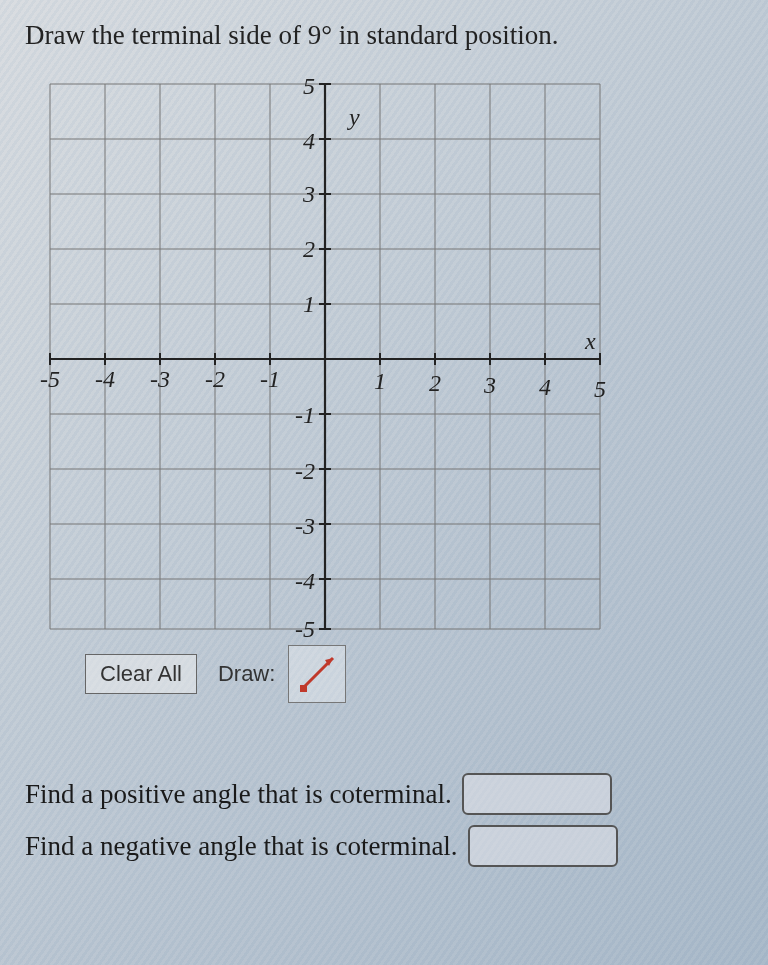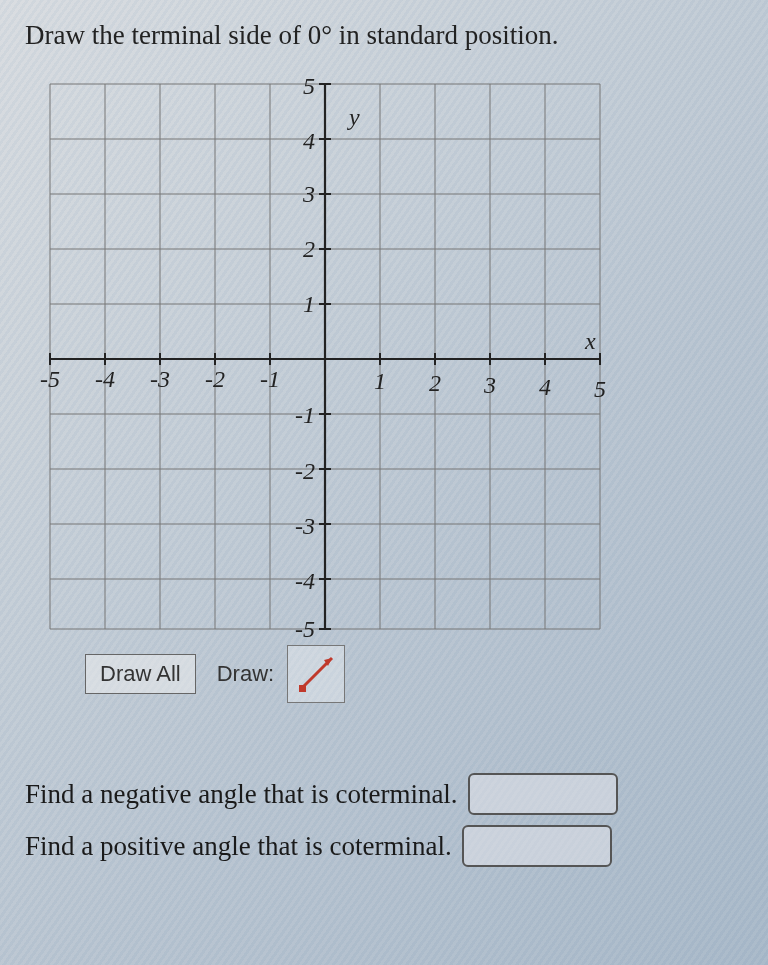--- a/index.html
+++ b/index.html
@@ -95,21 +95,21 @@
       border: 2px solid #555;
       border-radius: 6px;
       background: rgba(230,230,235,0.5);
       font-size: 22px;
       padding: 4px 8px;
     }
   </style>
 </head>
 <body>
 
-<div class="prompt">Draw the terminal side of 0° in standard position.</div>
+<div class="prompt">Draw the terminal side of 9° in standard position.</div>
 
 <div class="graph-wrap">
   <svg class="graph-svg" viewBox="0 0 620 570">
 
     <g stroke="#777" stroke-width="1">
 
       <line x1="35" y1="15" x2="35" y2="560"></line>
       <line x1="90" y1="15" x2="90" y2="560"></line>
       <line x1="145" y1="15" x2="145" y2="560"></line>
       <line x1="200" y1="15" x2="200" y2="560"></line>
@@ -183,33 +183,33 @@
       <text x="530" y="326" text-anchor="middle">4</text>
       <text x="585" y="328" text-anchor="middle">5</text>
 
       <text x="334" y="56">y</text>
       <text x="570" y="280">x</text>
     </g>
   </svg>
 </div>
 
 <div class="toolbar">
-  <button class="btn btn-clear">Draw All</button>
+  <button class="btn btn-clear">Clear All</button>
   <span class="draw-label">Draw:</span>
   <div class="tool">
     <svg width="48" height="48" viewBox="0 0 48 48">
       <line x1="10" y1="38" x2="40" y2="8" stroke="#c0392b" stroke-width="3"></line>
       <polygon points="40,8 32,10 36,16" fill="#c0392b"></polygon>
       <rect x="7" y="35" width="7" height="7" fill="#c0392b"></rect>
     </svg>
   </div>
 </div>
 
 <div class="questions">
   <div class="q-row">
+    <span class="q-text">Find a positive angle that is coterminal.</span>
+    <input class="ans" type="text" style="">
+  </div>
+  <div class="q-row">
     <span class="q-text">Find a negative angle that is coterminal.</span>
     <input class="ans" type="text" style="">
   </div>
-  <div class="q-row">
-    <span class="q-text">Find a positive angle that is coterminal.</span>
-    <input class="ans" type="text" style="">
-  </div>
 </div>
 
 </body></html>

